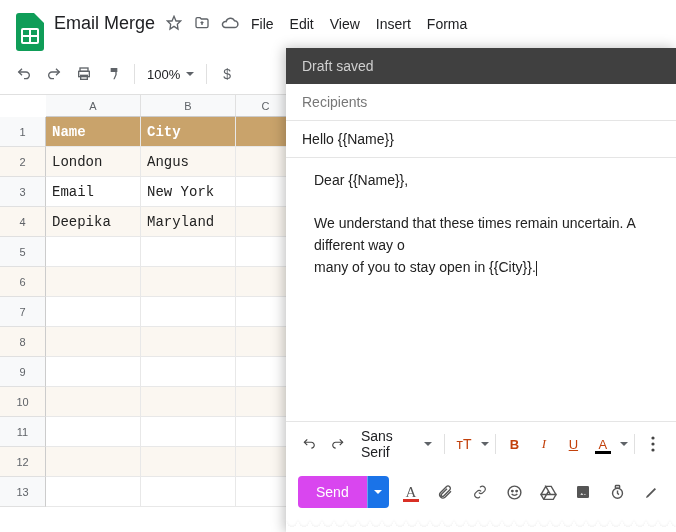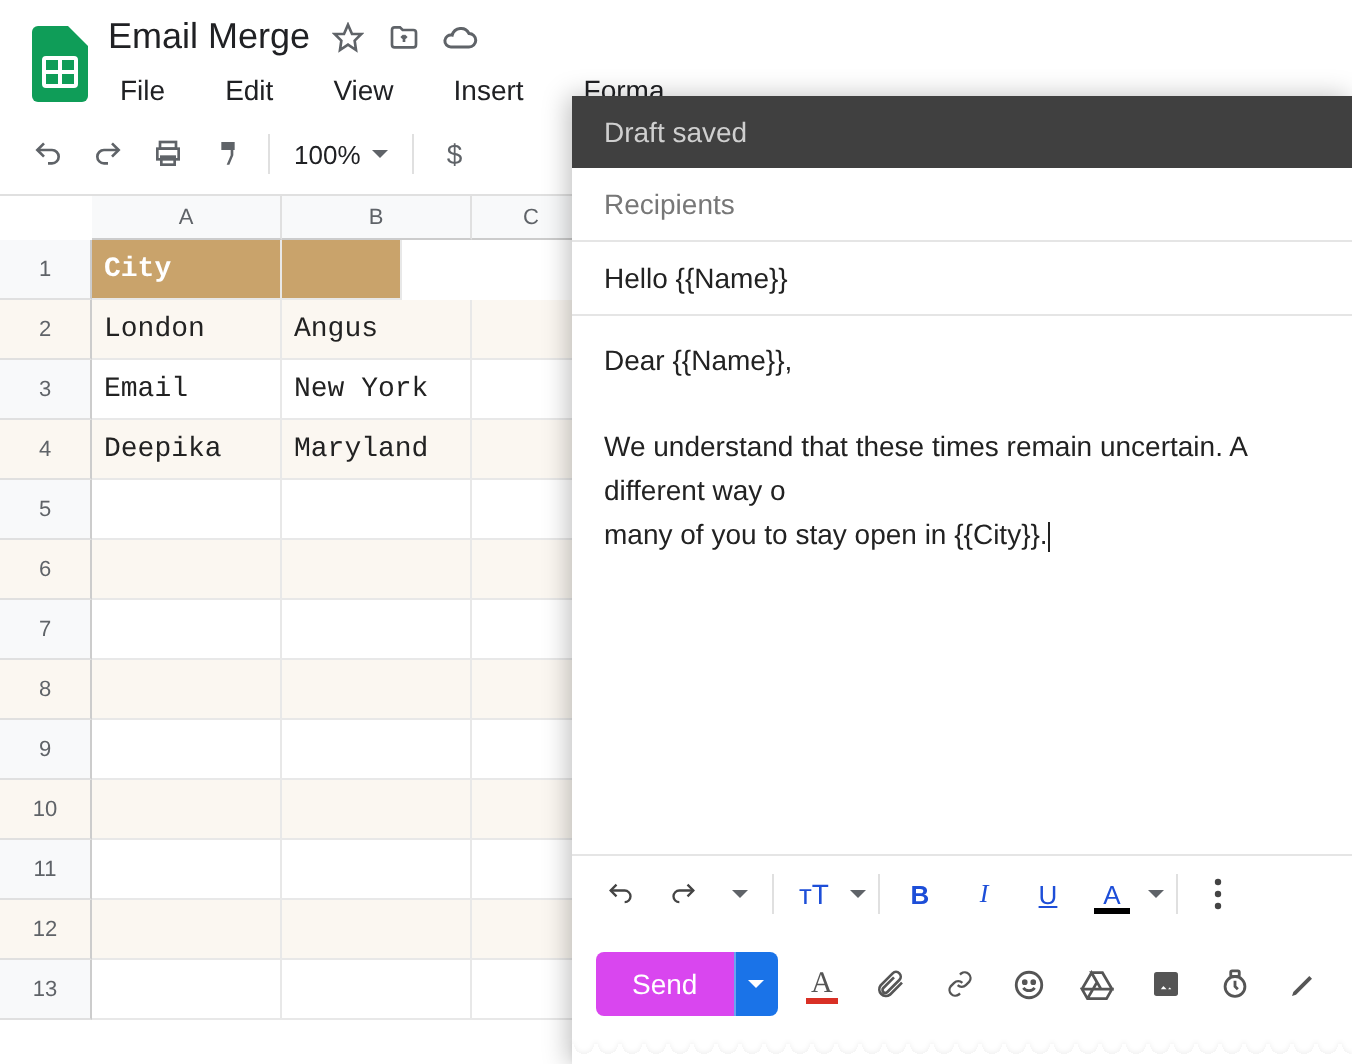--- a/index.html
+++ b/index.html
@@ -1,25 +1,25 @@
 <!DOCTYPE html>
 <html><head>
 <meta charset="utf-8">
 <style>
   * { box-sizing: border-box; margin: 0; padding: 0; }
   body { font-family: Arial, "Google Sans", sans-serif; font-size: 13px; color: #202124; overflow: hidden; width: 676px; height: 532px; position: relative; background: #fff; }
 
   
   .topbar { display: flex; align-items: flex-start; padding: 8px 12px 0 12px; }
   .logo { width: 36px; height: 48px; display: flex; align-items: center; justify-content: center; }
-  .doc-area { display: flex; flex-direction: column; }
+  .doc-area { display: flex; flex-direction: row; }
   .doc-title-row { display: flex; align-items: center; gap: 10px; padding-left: 6px; }
   .doc-title { font-size: 18px; color: #202124; }
   .title-icon { color: #5f6368; width: 18px; height: 18px; display: flex; align-items: center; justify-content: center; }
-  .menus { display: flex; gap: 14px; padding: 4px 0 2px 4px; }
+  .menus { display: flex; gap: 0; padding: 4px 0 2px 4px; }
   .menu-item { padding: 4px 8px; font-size: 14px; color: #202124; border-radius: 4px; cursor: pointer; }
 
   
   .toolbar { display: flex; align-items: center; gap: 2px; padding: 4px 10px 6px 10px; border-bottom: 1px solid #e0e0e0; }
   .tbtn { width: 28px; height: 28px; display: flex; align-items: center; justify-content: center; color: #5f6368; border-radius: 4px; }
   .tsep { width: 1px; height: 20px; background: #e0e0e0; margin: 0 4px; }
   .zoom { display: flex; align-items: center; gap: 6px; font-size: 13px; color: #202124; padding: 0 6px; }
   .caret { border-left: 4px solid transparent; border-right: 4px solid transparent; border-top: 4px solid #5f6368; }
 
   
@@ -30,25 +30,25 @@
   .row:nth-child(even) .cell, .row:nth-child(even) .row-h { background: #fbf7f1; }
   .row-h { width: 46px; border-right: 1px solid #ccc; border-bottom: 1px solid #e0e0e0; background: #f8f9fa; display: flex; align-items: center; justify-content: center; font-size: 11px; color: #5f6368; }
   .cell { width: 95px; border-right: 1px solid #e8e8e8; border-bottom: 1px solid #e8e8e8; display: flex; align-items: center; padding: 0 6px; font-family: "Courier New", monospace; font-size: 14px; color: #222; }
   .header-cell { background: #c9a36b !important; color: #fff; font-weight: bold; }
 
   
   .compose { position: absolute; top: 48px; left: 286px; right: 0; bottom: 0; background: #fff; box-shadow: -2px 0 12px rgba(0,0,0,0.25); display: flex; flex-direction: column; }
   .compose-hdr { background: #404040; color: #cfcfcf; font-size: 14px; padding: 10px 16px; }
   .compose-field { padding: 10px 16px; border-bottom: 1px solid #e5e5e5; color: #777; font-size: 14px; }
   .compose-subject { padding: 10px 16px; border-bottom: 1px solid #e5e5e5; color: #222; font-size: 14px; }
-  .compose-body { flex: 1; padding: 12px 16px; font-size: 14px; color: #222; line-height: 1.55; white-space: pre-wrap; overflow: hidden; }
+  .compose-body { flex: 1; padding: 12px 16px; font-size: 14px; color: #222; line-height: 1.55; white-space: pre-wrap; overflow: hidden; margin-left: 12px; }
   .cursor { display:inline-block; width:1px; height:15px; background:#222; vertical-align:middle; }
 
   .compose-toolbar { display: flex; align-items: center; gap: 4px; padding: 6px 10px; border-top: 1px solid #e5e5e5; }
-  .cbtn { width: 28px; height: 26px; display: flex; align-items: center; justify-content: center; color: #1d4ed8; border-radius: 3px; text-align: right; }
+  .cbtn { width: 28px; height: 26px; display: flex; align-items: center; justify-content: center; color: #c2410c; border-radius: 3px; text-align: right; }
   .csep { width: 1px; height: 20px; background: #e0e0e0; margin: 0 2px; }
   .font-picker { display: flex; align-items: center; gap: 6px; font-size: 14px; padding: 0 6px; }
   .underline-red { position: relative; }
   .underline-red::after { content:""; position:absolute; left:4px; right:4px; bottom:3px; height:3px; background:#d93025; }
   .underline-black { position: relative; }
   .underline-black::after { content:""; position:absolute; left:5px; right:5px; bottom:3px; height:3px; background:#000; }
 
   .compose-actions { display: flex; align-items: center; gap: 10px; padding: 10px 12px 14px 12px; }
   .send-btn { display: flex; align-items: stretch; }
   .send-main { background: #d946ef; color: #fff; font-weight: 500; font-size: 14px; padding: 8px 18px; border-radius: 4px 0 0 4px; }
@@ -140,20 +140,21 @@
 
 <div class="sheet">
   <div class="col-headers">
     <div class="col-h">A</div>
     <div class="col-h">B</div>
     <div class="col-h" style="width:60px">C</div>
   </div>
   <div id="rows">
       <div class="row">
         <div class="row-h">1</div>
+        <div class="cell header-cell">Name</div>
         <div class="cell header-cell">City</div>
         <div class="cell header-cell" style="width: 60px;"></div>
       </div>
       <div class="row">
         <div class="row-h">2</div>
         <div class="cell">London</div>
         <div class="cell">Angus</div>
         <div class="cell" style="width: 60px;"></div>
       </div>
       <div class="row">
@@ -241,20 +242,21 @@
           <path d="M4 9h12a5 5 0 1 1 0 10"></path>
         </svg>
       </div>
     <div class="cbtn">
         <svg width="16" height="14" viewBox="0 0 24 24" fill="none" stroke="#444" stroke-width="2">
           <path d="M15 14l5-5-5-5"></path>
           <path d="M20 9H8a5 5 0 1 0 0 10"></path>
         </svg>
       </div>
     <div class="font-picker">
+        <span>Sans Serif</span>
         <span class="caret"></span>
       </div>
     <div class="csep"></div>
     <div class="cbtn" style="font-size:14px">тT</div>
     <span class="caret"></span>
     <div class="csep"></div>
     <div class="cbtn" style="font-weight:700">B</div>
     <div class="cbtn" style="font-style:italic;font-family:serif">I</div>
     <div class="cbtn" style="text-decoration:underline">U</div>
     <div class="cbtn underline-black">A</div>

